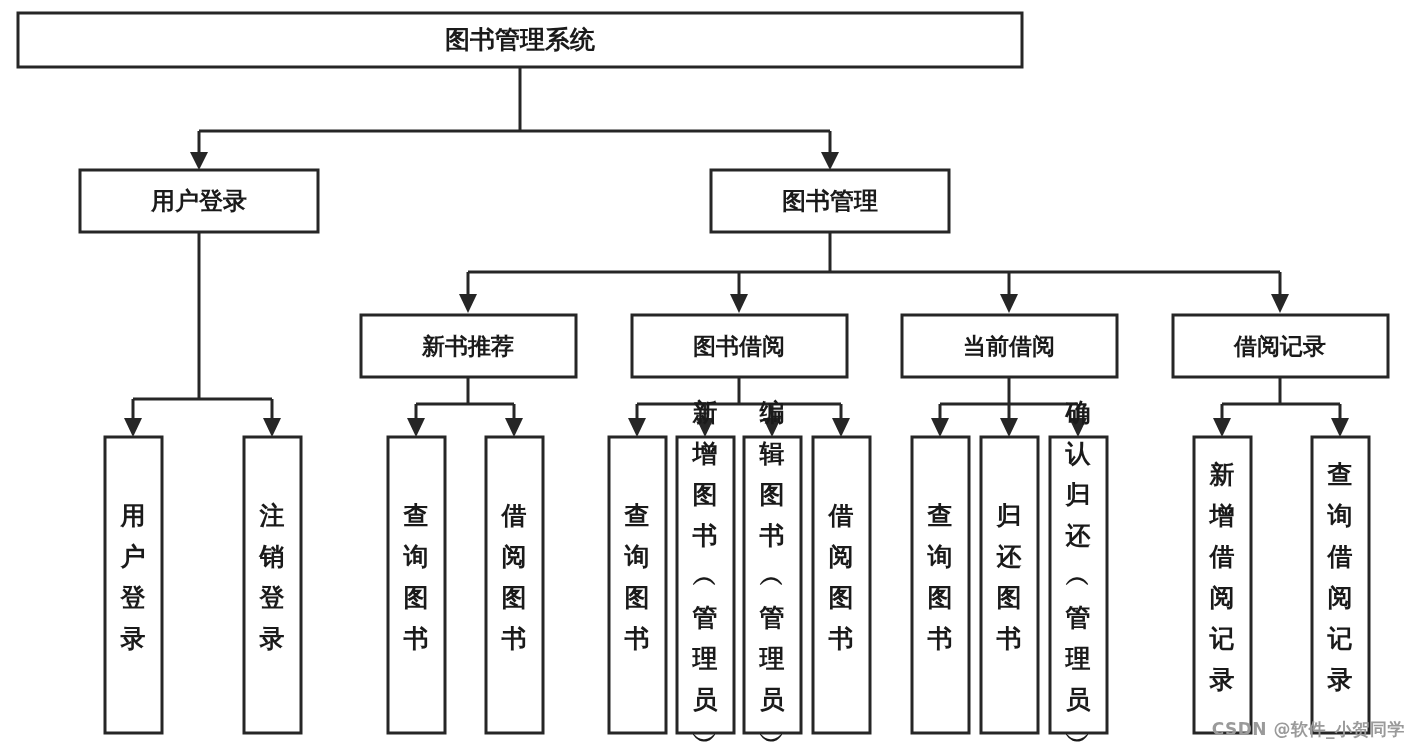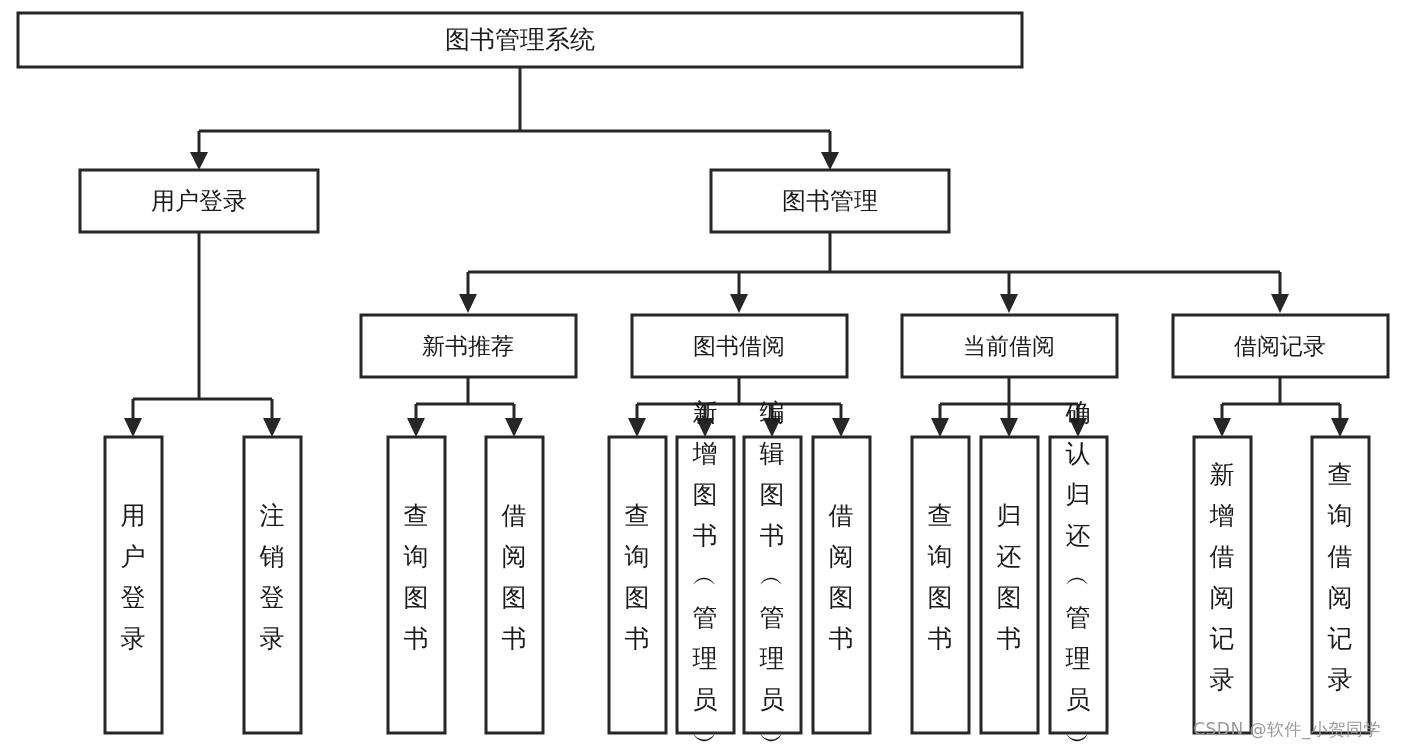--- a/index.html
+++ b/index.html
@@ -10,20 +10,21 @@
   }
   body {
     font-family: "DejaVu Sans", "Liberation Sans", sans-serif;
   }
   #diagram-root {
     position: relative;
     width: 1405px;
     height: 747px;
     background: #ffffff;
     overflow: hidden;
+    font-weight: bold;
   }
   svg#flow {
     position: absolute;
     left: 0;
     top: 0;
     width: 1405px;
     height: 747px;
     display: block;
   }
   .node-rect {
@@ -50,21 +51,21 @@
     stroke: #262626;
     stroke-width: 3;
     fill: none;
   }
   .arrow-head {
     fill: #262626;
     stroke: none;
   }
   .watermark {
     position: absolute;
-    right: 24px;
+    right: 0;
     bottom: 6px;
     font-family: "DejaVu Sans", "Liberation Sans", sans-serif;
     font-size: 17px;
     color: #9a9a9a;
     white-space: nowrap;
     letter-spacing: 0.5px;
     text-align: right;
   }
 </style>
 </head>

